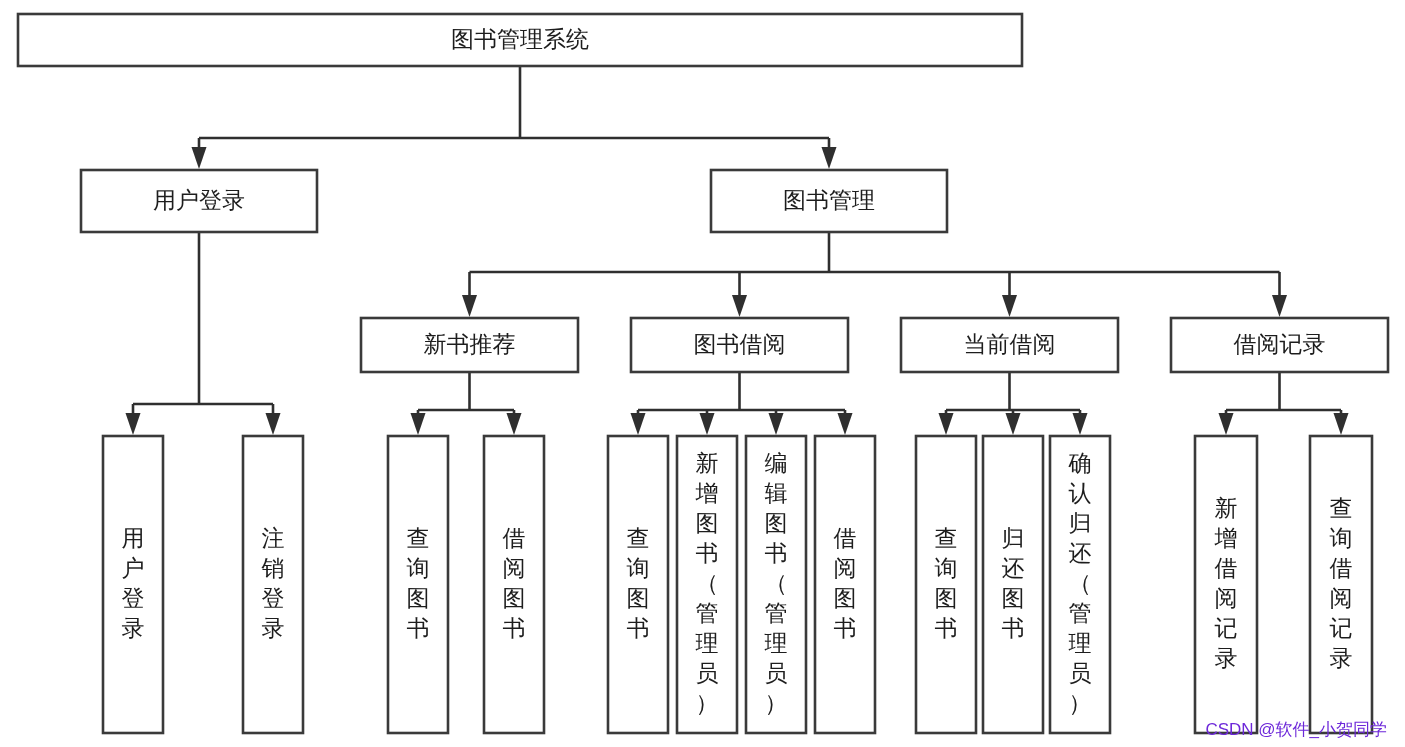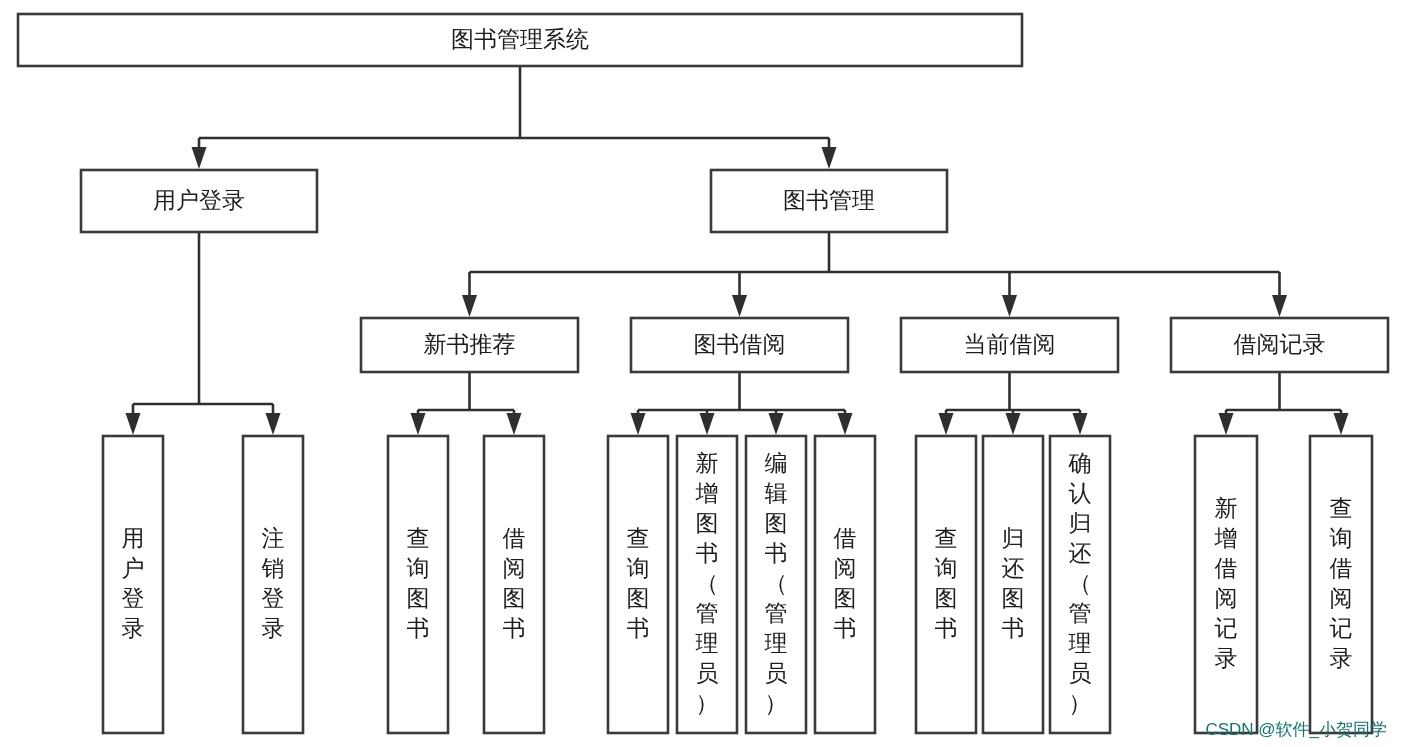--- a/index.html
+++ b/index.html
@@ -45,21 +45,21 @@
     fill: none;
   }
   .arrow-head {
     fill: #2f2f2f;
   }
   .watermark {
     position: absolute;
     right: 12px;
     bottom: 6px;
     font-size: 17px;
-    color: #0f766e;
+    color: #6d28d9;
     font-family: "Liberation Sans", "DejaVu Sans", sans-serif;
     white-space: nowrap;
     user-select: none;
   }
 </style>
 </head>
 <body>
 
 <div id="diagram-root">
   <svg id="structure-chart" viewBox="0 0 1405 747">

